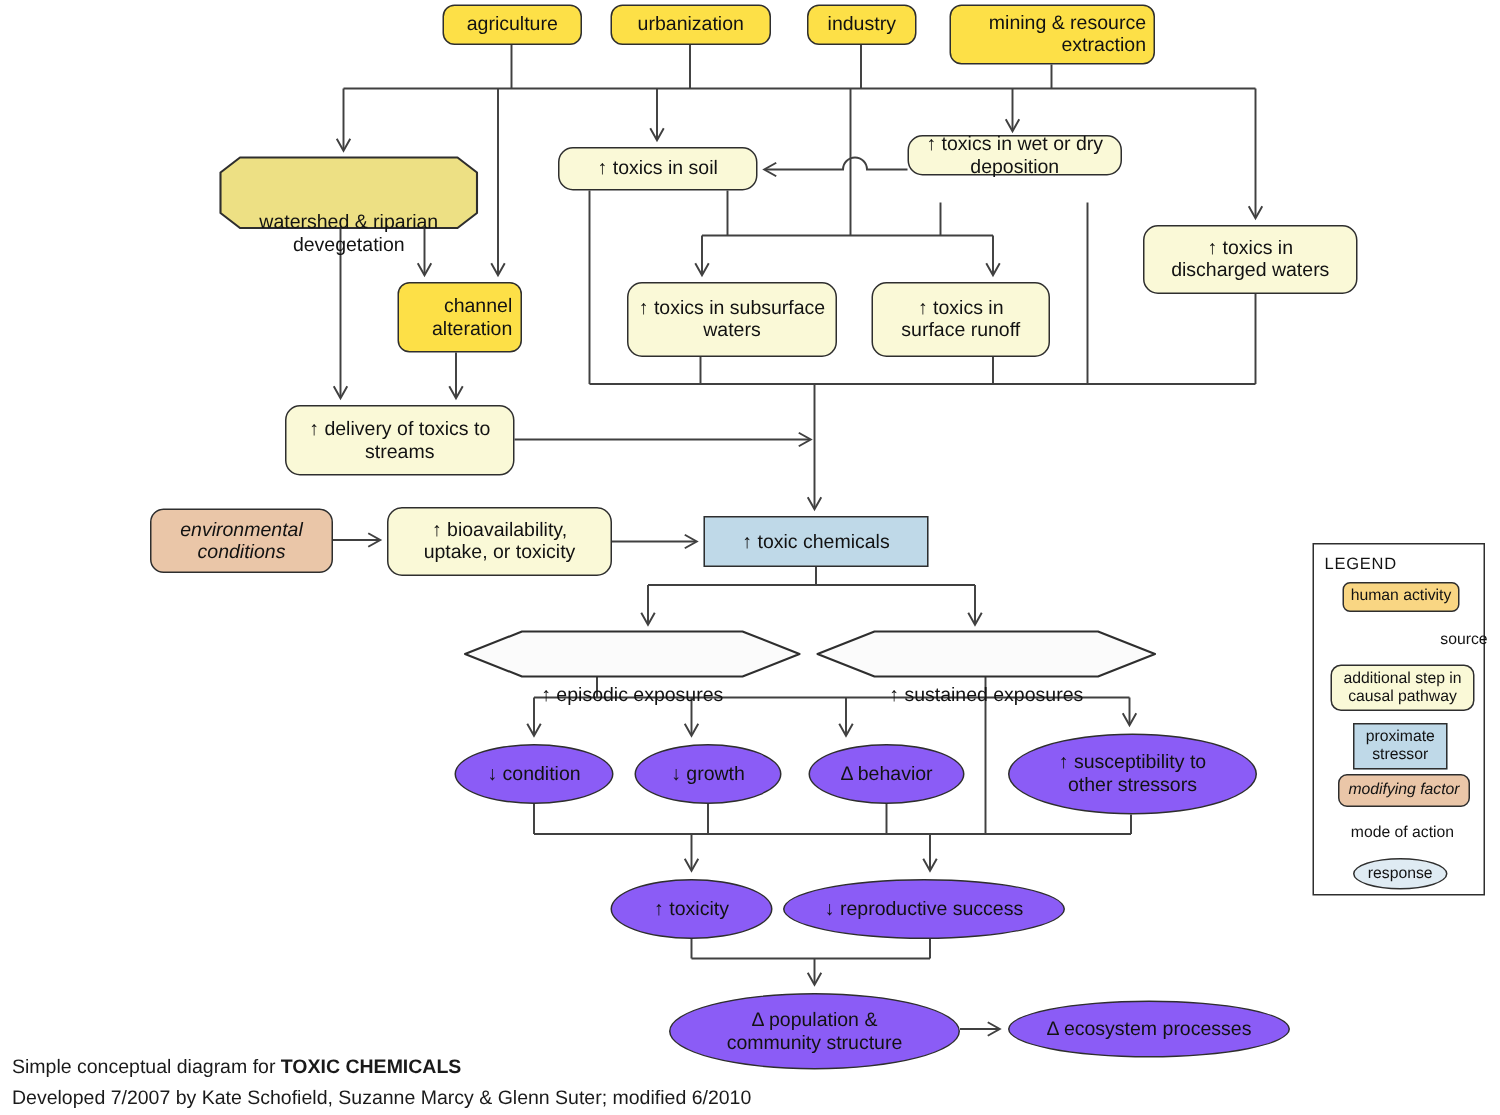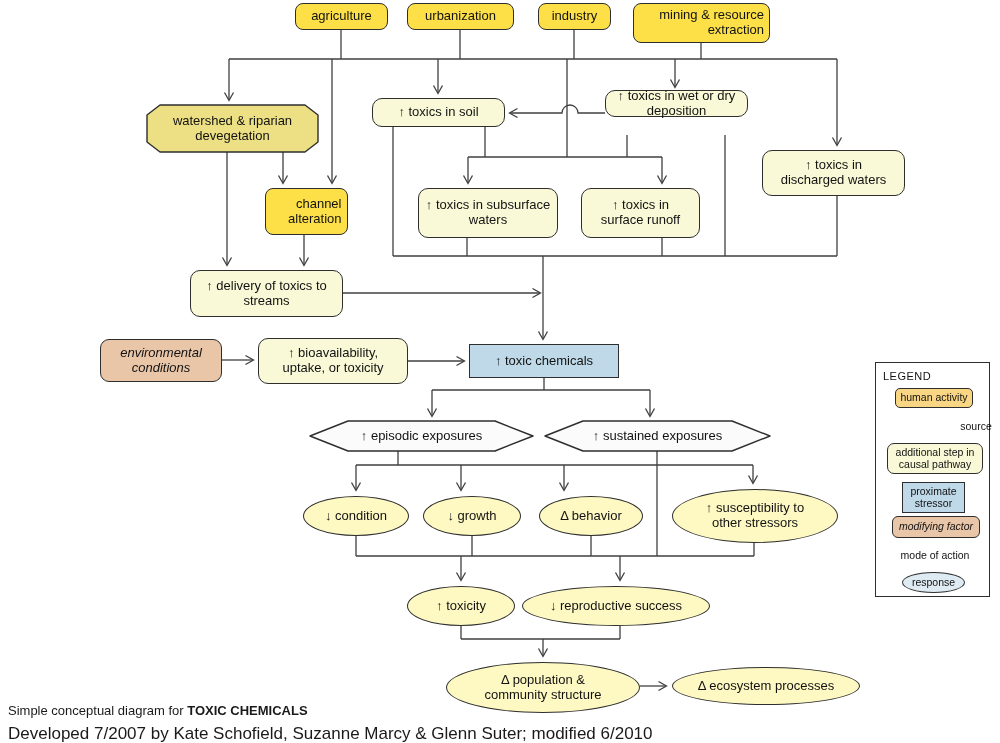--- a/index.html
+++ b/index.html
@@ -6,34 +6,34 @@
   #canvas{position:relative;width:1000px;height:743px;background:#ffffff;
           font-family:"Liberation Sans",sans-serif;overflow:hidden;}
   #wires{position:absolute;left:0;top:0;width:1000px;height:743px;z-index:0;}
   .node{position:absolute;z-index:1;display:flex;align-items:center;justify-content:center;
         text-align:center;font-size:13px;line-height:1.12;color:#121212;box-sizing:border-box;}
   .lbl{display:block;}
   .act{background:#fde047;border:1.4px solid #2e2e2e;border-radius:8px;text-align:right;}
   .step{background:#FAF9D7;border:1.4px solid #2e2e2e;border-radius:10px;}
   .mod{background:#EAC6A8;border:1.4px solid #2e2e2e;border-radius:9px;font-style:italic;}
   .stressor{background:#BFD9E8;border:1.4px solid #2e2e2e;}
-  .resp{background:#fef9c3;border:1.3px solid #2e2e2e;border-radius:50%;}
-  .poly{background:transparent;border:none;}
+  .resp{background:#8b5cf6;border:1.3px solid #2e2e2e;border-radius:50%;}
+  .poly{background:transparent;border:none;margin-top:27px;}
   .legendbox{position:absolute;z-index:1;background:#ffffff;border:1.4px solid #2e2e2e;box-sizing:border-box;}
   .legend-title{position:absolute;z-index:2;font-size:11px;color:#121212;letter-spacing:.5px;}
   .lnode{position:absolute;z-index:2;display:flex;align-items:center;justify-content:center;
          text-align:center;font-size:10.5px;line-height:1.1;color:#121212;box-sizing:border-box;}
   .l-act{background:#F9D683;border:1.2px solid #2e2e2e;border-radius:5px;}
   .l-step{background:#FAF9D7;border:1.2px solid #2e2e2e;border-radius:7px;}
   .l-stress{background:#BFD9E8;border:1.2px solid #2e2e2e;}
   .l-mod{background:#EAC6A8;border:1.2px solid #2e2e2e;border-radius:6px;font-style:italic;}
   .l-resp{background:#DFEBF3;border:1.2px solid #2e2e2e;border-radius:50%;}
   .caption1{position:absolute;left:8px;top:703px;font-size:13px;color:#1a1a1a;z-index:1;}
   .caption1 b{font-weight:bold;}
-  .caption2{position:absolute;left:8px;top:724px;font-size:17px;color:#1a1a1a;z-index:1;}
+  .caption2{position:absolute;left:8px;top:724px;font-size:13px;color:#1a1a1a;z-index:1;}
 </style>
 </head>
 <body>
 
 <div id="canvas">
 
   <svg id="wires" viewBox="0 0 1000 743" xmlns="http://www.w3.org/2000/svg">
     <defs>
       <marker id="ah" viewBox="-10 -6 12 12" refX="-0.5" refY="0" markerWidth="12" markerHeight="12" orient="auto" markerUnits="userSpaceOnUse">
         <path d="M-8,-4.5 L0,0 L-8,4.5" fill="none" stroke="#404040" stroke-width="1.3"></path>

